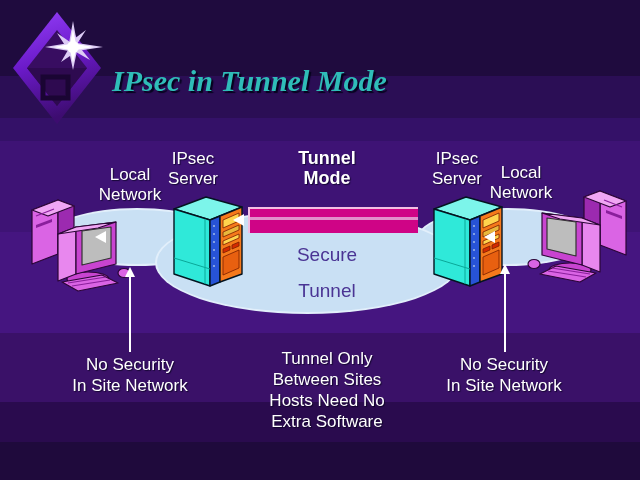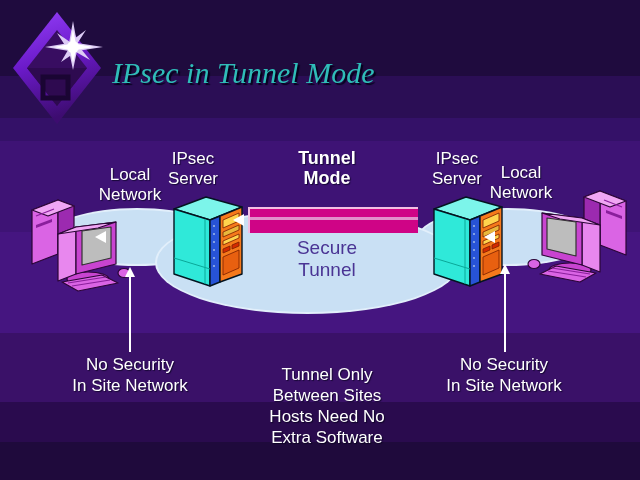--- a/index.html
+++ b/index.html
@@ -10,22 +10,22 @@
       #1F0B3E 0,#1F0B3E 76px,
       #2B0E55 76px,#2B0E55 118px,
       #341168 118px,#341168 141px,
       #3E1375 141px,#3E1375 232px,
       var(--background-purple,#451580) 232px,var(--background-purple,#451580) 333px,
       #3A1168 333px,#3A1168 402px,
       #2A0B4E 402px,#2A0B4E 442px,
       #1F0A3C 442px,#1F0A3C 480px);
   }
   .title{
-    position:absolute;left:112px;top:56px;z-index:6;
-    font-family:"Liberation Serif",serif;font-style:italic;font-weight:normal;
+    position:absolute;left:112px;top:64px;z-index:6;
+    font-family:"Liberation Serif",serif;font-style:italic;font-weight:bold;
     font-size:30px;color:var(--title-teal,#2FBDB8);
     text-shadow:2px 2px 1px rgba(2,2,24,.9);white-space:nowrap;
   }
   .logo{position:absolute;left:8px;top:8px;width:98px;height:118px;z-index:6;}
   .ellipse{
     position:absolute;border-radius:50%;
     background:var(--ellipse-blue,#C9E0F4);
     border:2px solid rgba(240,248,255,.65);
     box-sizing:border-box;z-index:1;
   }
@@ -49,25 +49,25 @@
     position:absolute;z-index:4;transform:translateX(-50%);
     text-align:center;color:#FFF;font-size:17px;line-height:20px;
     white-space:pre-line;text-shadow:1px 1px 1px rgba(0,0,20,.65);
   }
   .lbl.local-left  {left:130px;top:165px;}
   .lbl.server-left {left:193px;top:149px;}
   .lbl.mode        {left:327px;top:148px;font-weight:bold;font-size:18px;}
   .lbl.server-right{left:457px;top:149px;}
   .lbl.local-right {left:521px;top:163px;}
   .lbl.secure{
-    left:327px;top:237px;font-size:19px;line-height:22px;
+    left:327px;top:237px;font-size:19px;line-height:36px;
     color:var(--secure-tunnel-text,#4A3494);text-shadow:none;
   }
   .lbl.note-left   {left:130px;top:354px;font-size:17px;line-height:21px;}
-  .lbl.note-center {left:327px;top:364px;font-size:17px;line-height:21px;}
+  .lbl.note-center {left:327px;top:348px;font-size:17px;line-height:21px;}
   .lbl.note-right  {left:504px;top:354px;font-size:17px;line-height:21px;}
   .page-number{
     position:absolute;left:584px;top:436px;z-index:6;
     font-family:"Liberation Serif",serif;font-size:25px;color:#EFEAF8;margin-top:40px;
   }
   .up-arrow{position:absolute;width:10px;z-index:4;}
   .up-arrow .head{width:0;height:0;border-left:5px solid transparent;border-right:5px solid transparent;border-bottom:10px solid #FFF;}
   .up-arrow .shaft{width:2px;margin:0 auto;background:#FFF;}
   .up-arrow.left {left:125px;top:267px;}
   .up-arrow.left .shaft{height:75px;}

